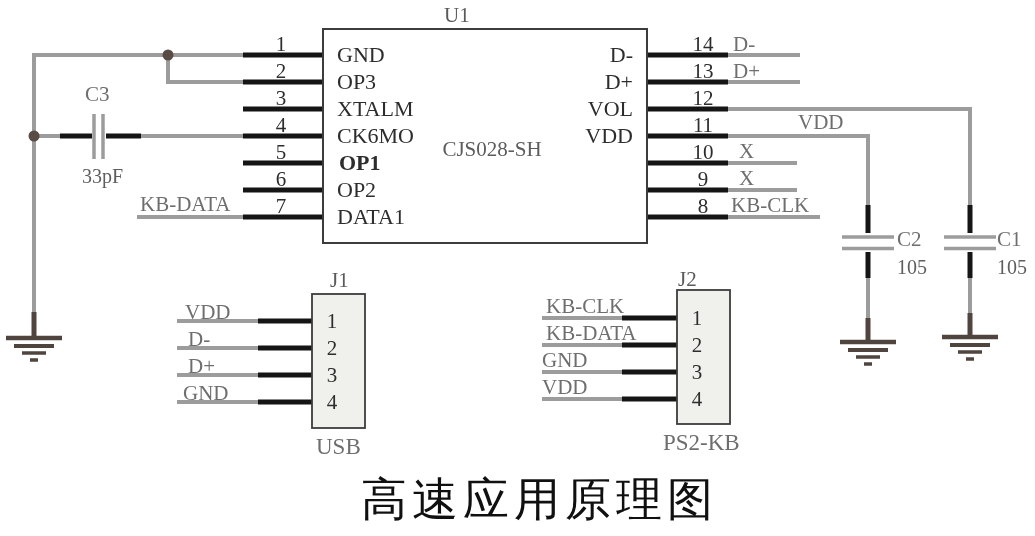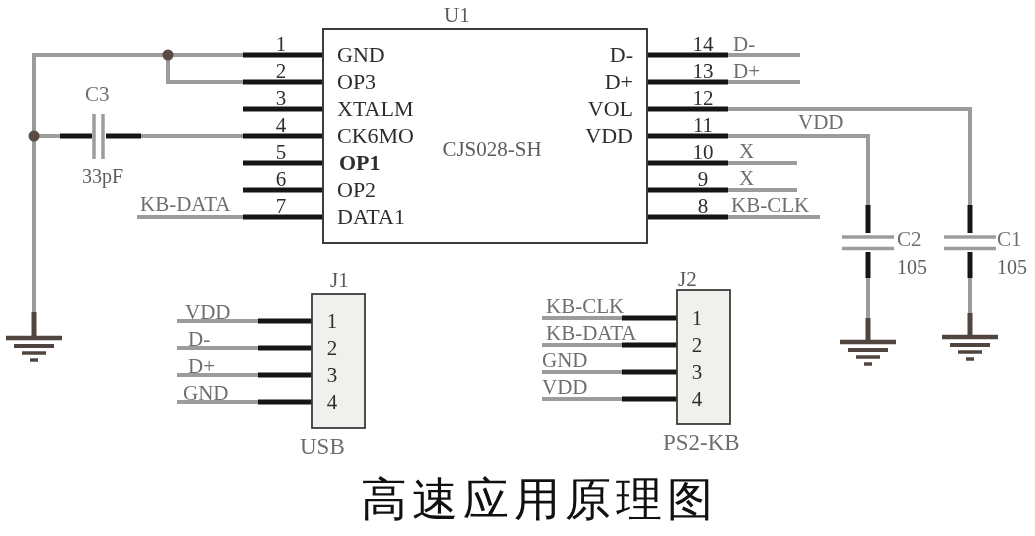--- a/index.html
+++ b/index.html
@@ -172,21 +172,21 @@
 
   <div class="t des" style="left:311px;top:270px;margin-left:19px;">J1</div>
   <div class="t net" style="left:185px;top:302px;">VDD</div>
   <div class="t net" style="left:188px;top:329px;">D-</div>
   <div class="t net" style="left:188px;top:356px;">D+</div>
   <div class="t net" style="left:183px;top:383px;">GND</div>
   <div class="t cnum" style="left:317px;top:311px;">1</div>
   <div class="t cnum" style="left:317px;top:338px;">2</div>
   <div class="t cnum" style="left:317px;top:365px;">3</div>
   <div class="t cnum" style="left:317px;top:392px;">4</div>
-  <div class="t ctype" style="left:300px;top:435px;">USB</div>
+  <div class="t ctype" style="left:316px;top:435px;">USB</div>
 
   <div class="t des" style="left:678px;top:269px;">J2</div>
   <div class="t net" style="left:546px;top:296px;">KB-CLK</div>
   <div class="t net" style="left:546px;top:323px;">KB-DATA</div>
   <div class="t net" style="left:542px;top:350px;">GND</div>
   <div class="t net" style="left:542px;top:377px;">VDD</div>
   <div class="t cnum" style="left:682px;top:308px;">1</div>
   <div class="t cnum" style="left:682px;top:335px;">2</div>
   <div class="t cnum" style="left:682px;top:362px;">3</div>
   <div class="t cnum" style="left:682px;top:389px;">4</div>

